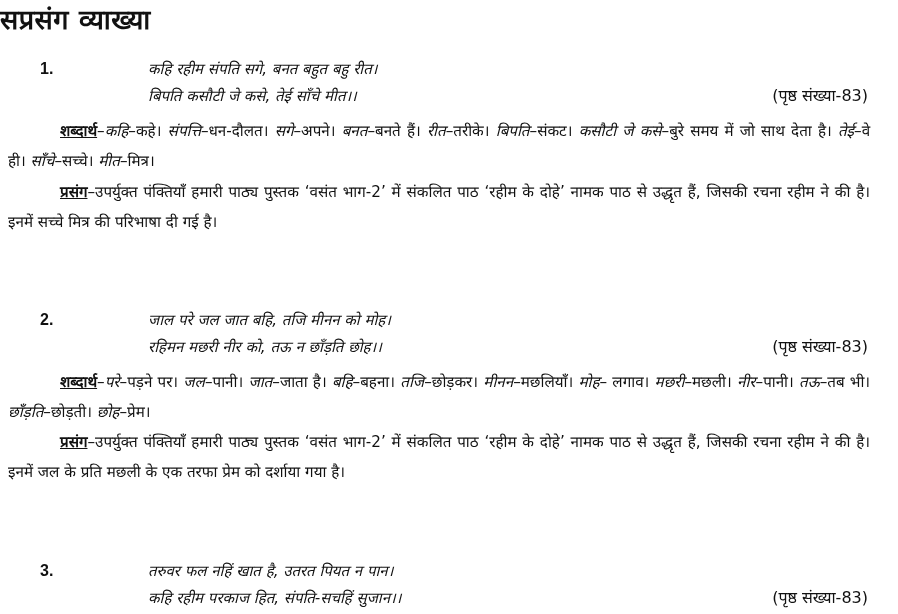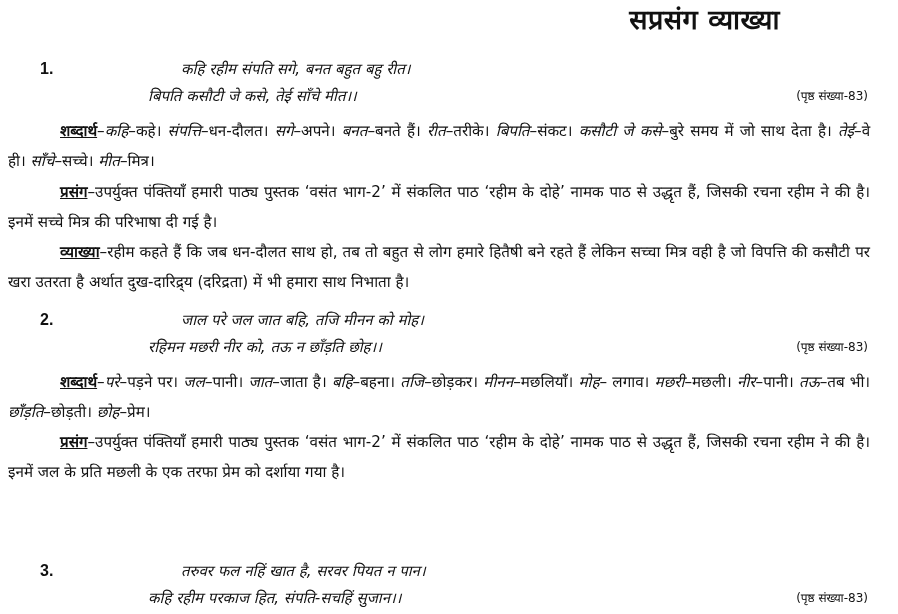--- a/index.html
+++ b/index.html
@@ -19,21 +19,21 @@
       position: absolute;
       left: 0; top: 0;
       width: 898px;
       height: 614px;
     }
     .title {
       position: absolute;
       top: 2px;
       left: 0;
       width: 780px;
-      text-align: right;
+      text-align: left;
       font-size: 27px;
       font-weight: bold;
       letter-spacing: 0.5px;
       line-height: 36px;
     }
     .verse-block {
       position: absolute;
       left: 0;
       width: 898px;
     }
@@ -47,27 +47,27 @@
       line-height: 26px;
     }
     .verse-line {
       position: absolute;
       left: 148px;
       font-style: italic;
       font-size: 15px;
       line-height: 26px;
       white-space: nowrap;
     }
-    .verse-line.l1 { top: 0; margin-left: 33px; }
+    .verse-line.l1 { top: 0; }
     .verse-line.l2 { top: 27px; }
     .page-ref {
       position: absolute;
       right: 30px;
       top: 27px;
-      font-size: 12px;
+      font-size: 16px;
       line-height: 26px;
       white-space: nowrap;
     }
     .para {
       position: absolute;
       left: 8px;
       width: 862px;
       font-size: 15.2px;
       line-height: 30px;
       text-align: justify;
@@ -97,40 +97,37 @@
   </div>
 
   <div class="para" style="top:116px;">
     <span class="label">शब्दार्थ</span>–<span class="term">कहि</span>–<span>कहे।</span> <span class="term">संपत्ति</span>–<span>धन-दौलत।</span> <span class="term">सगे</span>–<span>अपने।</span> <span class="term">बनत</span>–<span>बनते हैं।</span> <span class="term">रीत</span>–<span>तरीके।</span> <span class="term">बिपति</span>–<span>संकट।</span> <span class="term">कसौटी जे कसे</span>–<span>बुरे समय में जो साथ देता है।</span> <span class="term">तेई</span>–<span>वे ही।</span> <span class="term">साँचे</span>–<span>सच्चे।</span> <span class="term">मीत</span>–<span>मित्र।</span>
   </div>
 
   <div class="para" style="top:177px;">
     <span class="label">प्रसंग</span>–<span>उपर्युक्त पंक्तियाँ हमारी पाठ्य पुस्तक ‘वसंत भाग-2’ में संकलित पाठ ‘रहीम के दोहे’ नामक पाठ से उद्धृत हैं, जिसकी रचना रहीम ने की है। इनमें सच्चे मित्र की परिभाषा दी गई है।</span>
   </div>
 
-  <div class="para" style="top:237px;">
-    <span class="label">व्याख्या</span>–<span>रहीम कहते हैं कि जब धन-दौलत साथ हो, तब तो बहुत से लोग हमारे हितैषी बने रहते हैं लेकिन सच्चा मित्र वही है जो विपत्ति की कसौटी पर खरा उतरता है अर्थात दुख-दारिद्र्य (दरिद्रता) में भी हमारा साथ निभाता है।</span>
-  </div>
 
   <div class="verse-block" style="top:307px;">
     <span class="verse-num">2.</span>
     <div class="verse-line l1">जाल परे जल जात बहि, तजि मीनन को मोह।</div>
     <div class="verse-line l2">रहिमन मछरी नीर को, तऊ न छाँड़ति छोह।।</div>
     <div class="page-ref">(पृष्ठ संख्या-83)</div>
   </div>
 
   <div class="para" style="top:367px;">
     <span class="label">शब्दार्थ</span>–<span class="term">परे</span>–<span>पड़ने पर।</span> <span class="term">जल</span>–<span>पानी।</span> <span class="term">जात</span>–<span>जाता है।</span> <span class="term">बहि</span>–<span>बहना।</span> <span class="term">तजि</span>–<span>छोड़कर।</span> <span class="term">मीनन</span>–<span>मछलियाँ।</span> <span class="term">मोह</span>–<span> लगाव।</span> <span class="term">मछरी</span>–<span>मछली।</span> <span class="term">नीर</span>–<span>पानी।</span> <span class="term">तऊ</span>–<span>तब भी।</span> <span class="term">छाँड़ति</span>–<span>छोड़ती।</span> <span class="term">छोह</span>–<span>प्रेम।</span>
   </div>
 
   <div class="para" style="top:427px;">
     <span class="label">प्रसंग</span>–<span>उपर्युक्त पंक्तियाँ हमारी पाठ्य पुस्तक ‘वसंत भाग-2’ में संकलित पाठ ‘रहीम के दोहे’ नामक पाठ से उद्धृत हैं, जिसकी रचना रहीम ने की है। इनमें जल के प्रति मछली के एक तरफा प्रेम को दर्शाया गया है।</span>
   </div>
 
 
   <div class="verse-block" style="top:558px;">
     <span class="verse-num">3.</span>
-    <div class="verse-line l1">तरुवर फल नहिं खात है, सरवर पियत न पान।</div>
+    <div class="verse-line l1">तरुवर फल नहिं खात है, उतरत पियत न पान।</div>
     <div class="verse-line l2">कहि रहीम परकाज हित, संपति-सचहिं सुजान।।</div>
     <div class="page-ref">(पृष्ठ संख्या-83)</div>
   </div>
 
 </div>
 
 </body></html>

